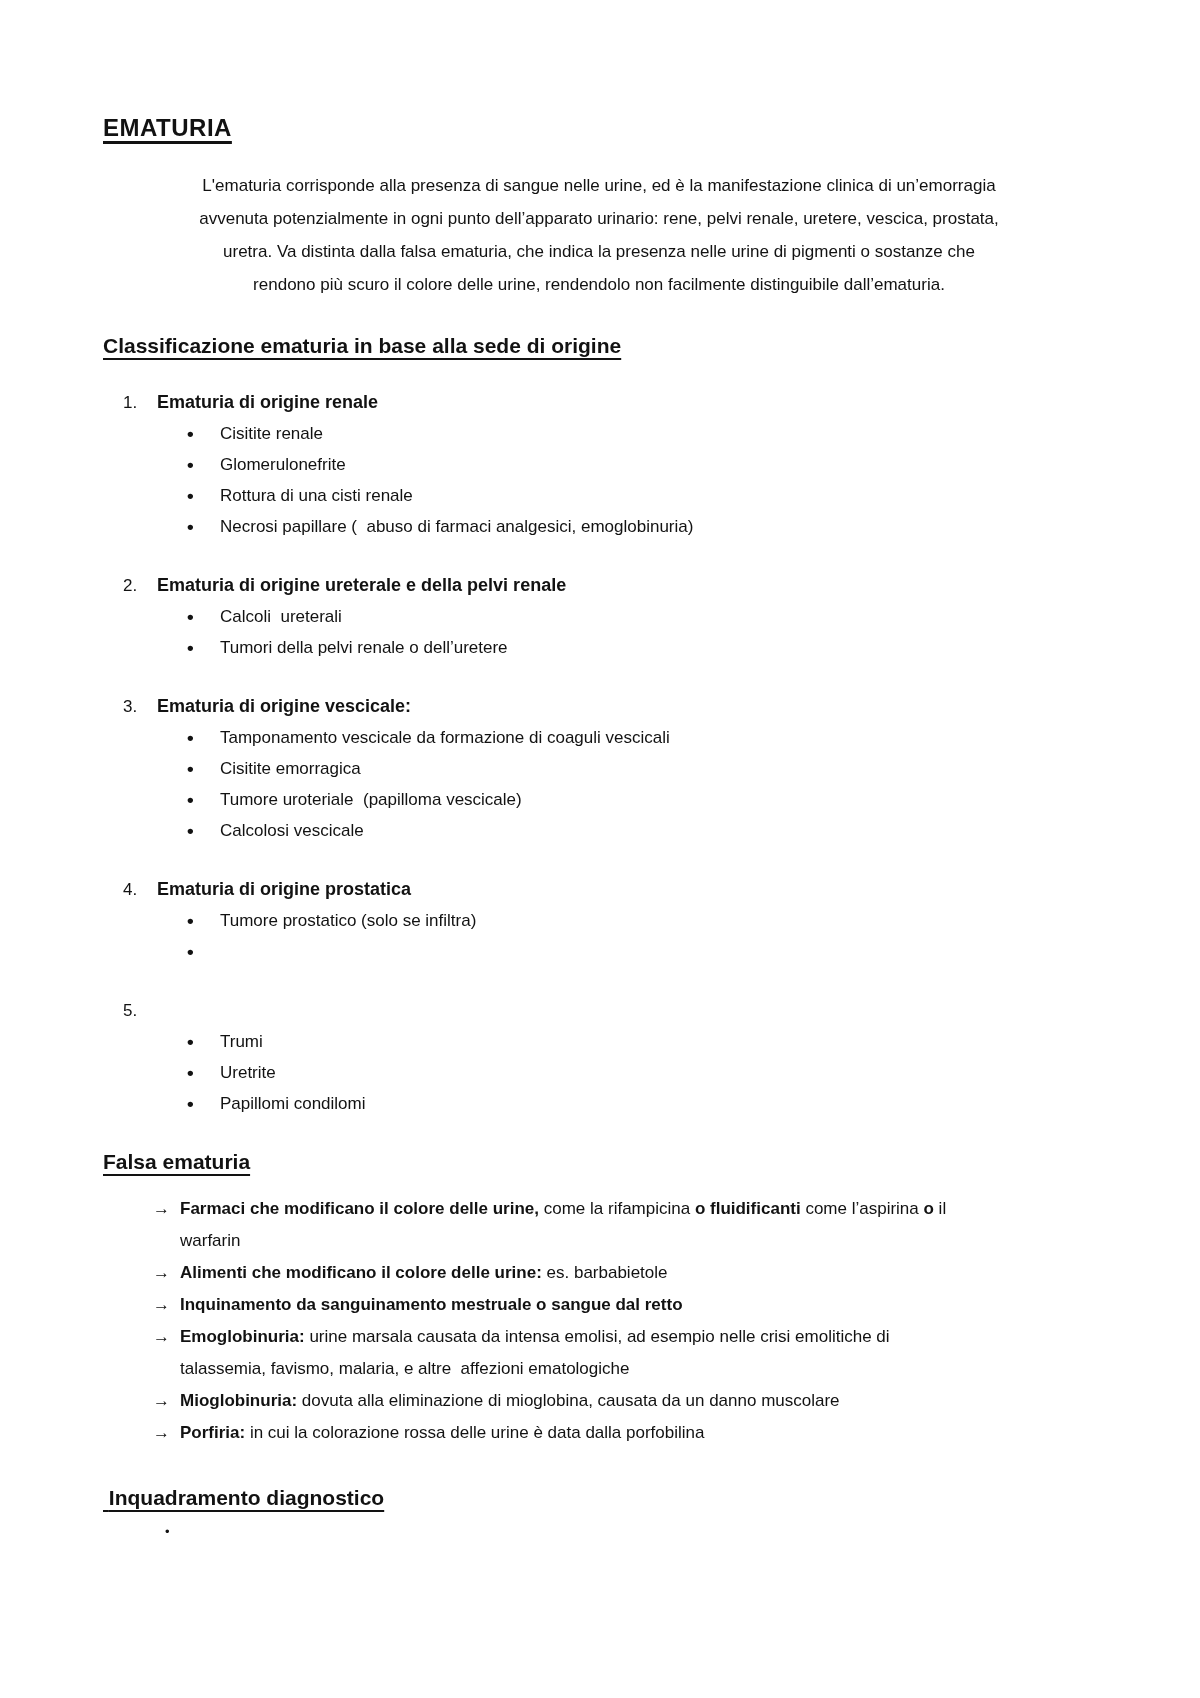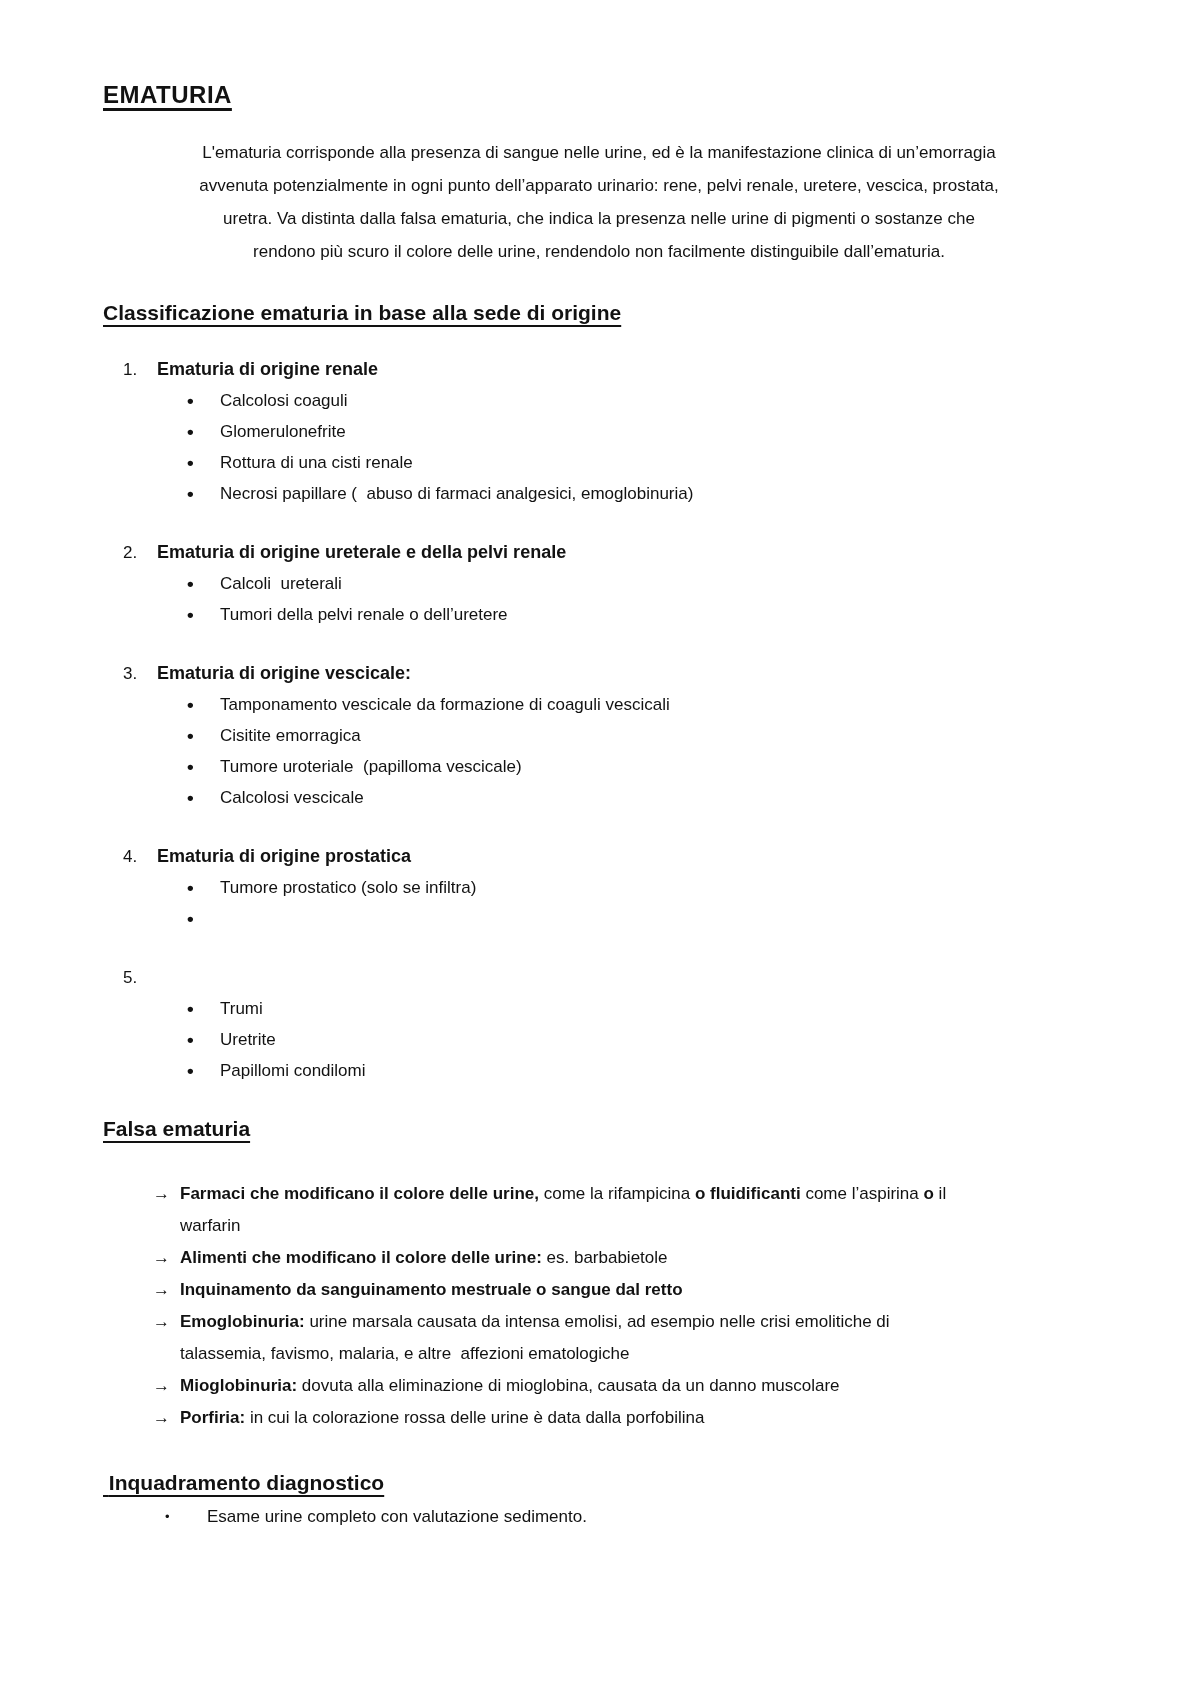--- a/index.html
+++ b/index.html
@@ -5,21 +5,21 @@
   html, body {
     margin: 0;
     padding: 0;
     background: #ffffff;
   }
   .page {
     position: relative;
     width: 1200px;
     height: 1698px;
     box-sizing: border-box;
-    padding: 80px 105px 0 103px;
+    padding: 113px 105px 0 103px;
     background: #ffffff;
     color: #121212;
     font-family: "Liberation Sans", "DejaVu Sans", sans-serif;
     font-size: 17px;
     overflow: hidden;
   }
   .doc-title {
     font-size: 24px;
     font-weight: 700;
     line-height: 30px;
@@ -68,21 +68,21 @@
     line-height: 31px;
   }
   .bullet-glyph {
     flex: 0 0 33px;
     margin-left: 84px;
     font-size: 19px;
     font-weight: 700;
   }
   .bullet-text { white-space: pre-wrap; }
 
-  .falsa-heading { margin-top: 10px; margin-bottom: 34px; }
+  .falsa-heading { margin-top: 10px; margin-bottom: 16px; }
   .arrow-row {
     display: flex;
     line-height: 32px;
   }
   .arrow-glyph {
     flex: 0 0 27px;
     margin-left: 50px;
   }
   .arrow-text { white-space: pre-wrap; }
   .seg { white-space: pre-wrap; }
@@ -116,21 +116,21 @@
 
   <div>
   <div class="group">
     <div class="group-label-row">
       <span class="group-number">1.</span>
       <span class="group-label">Ematuria di origine renale</span>
     </div>
     <div class="group-bullets">
   <div class="bullet-row">
     <span class="bullet-glyph">•</span>
-    <span class="bullet-text">Calcolosi coaguli</span>
+    <span class="bullet-text">Cisitite renale</span>
   </div>
 
   <div class="bullet-row">
     <span class="bullet-glyph">•</span>
     <span class="bullet-text">Glomerulonefrite</span>
   </div>
 
   <div class="bullet-row">
     <span class="bullet-glyph">•</span>
     <span class="bullet-text">Rottura di una cisti renale</span>
@@ -263,17 +263,16 @@
     <span class="arrow-glyph">→</span>
     <span class="arrow-text"><span class="seg bold">Porfiria:</span><span class="seg"> in cui la colorazione rossa delle urine è data dalla porfobilina</span></span>
   </div>
 </div>
 
   <h2 class="section-heading diag-heading"> Inquadramento diagnostico</h2>
 
   <div>
   <div class="diag-bullet-row">
     <span class="diag-bullet-glyph">•</span>
-    <span class="diag-bullet-text">Esame urine completo con valutazione sedimento.</span>
   </div>
 </div>
 
 </div>
 
 </body></html>

